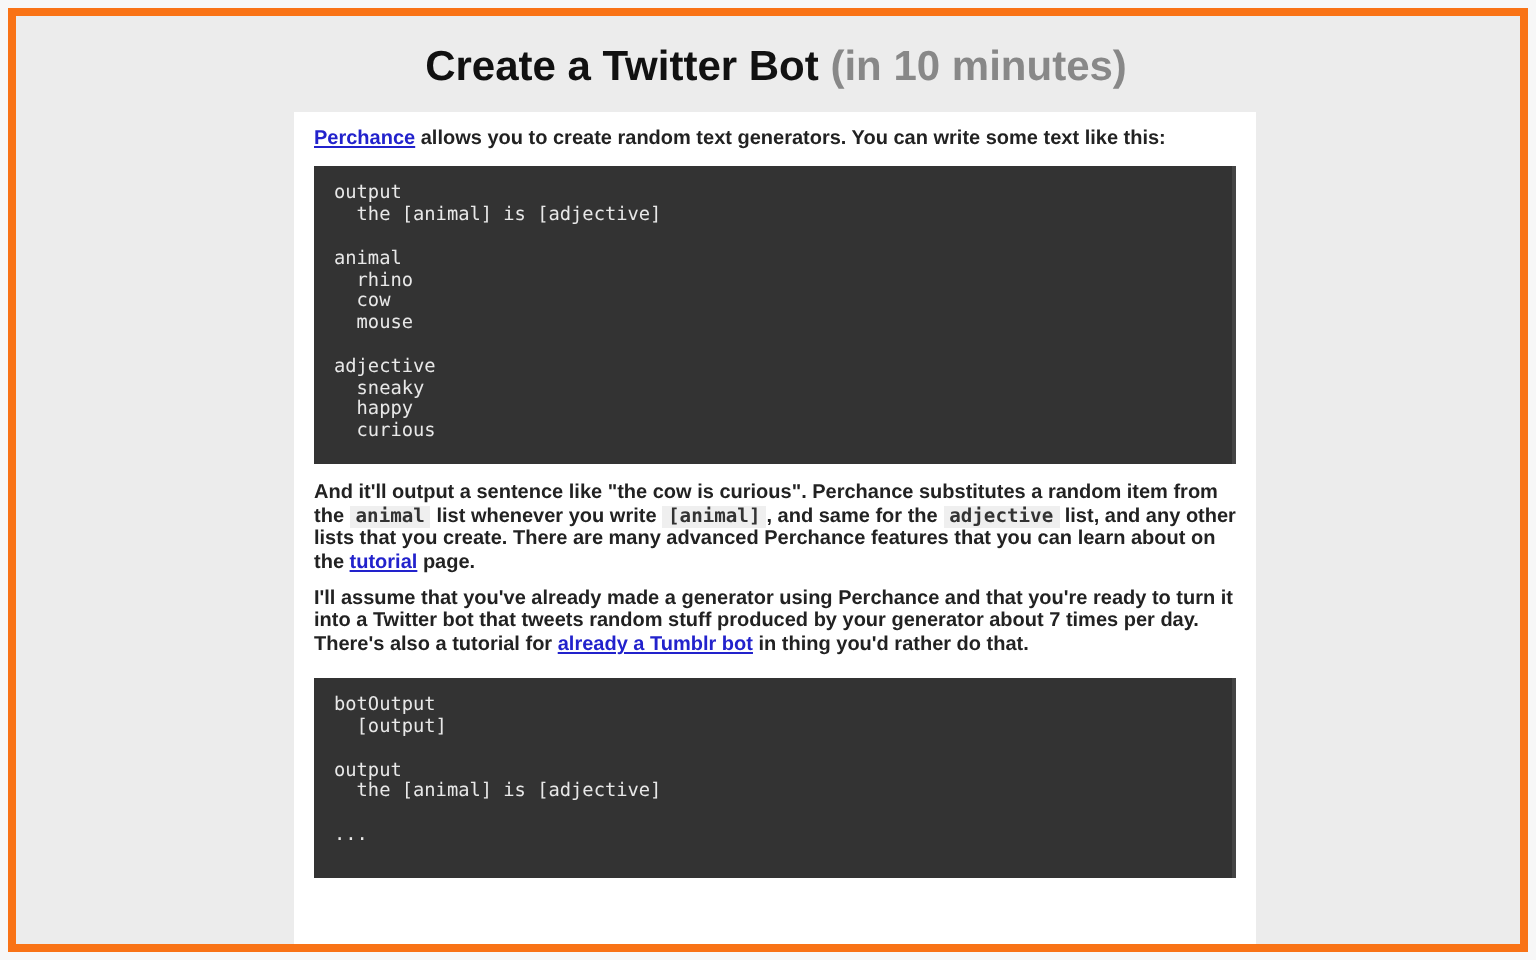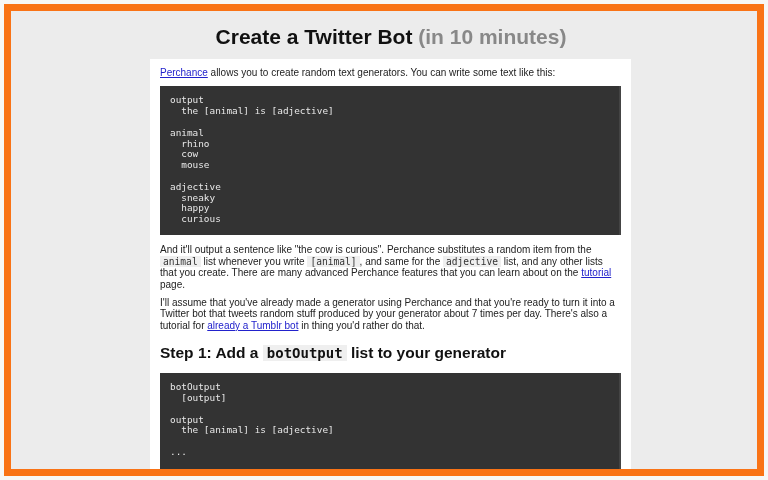--- a/index.html
+++ b/index.html
@@ -1,32 +1,32 @@
 <!DOCTYPE html>
 <html><head>
   <meta charset="utf-8">
   <style>
     * { box-sizing: border-box; margin: 0; padding: 0; }
     html, body { width: 768px; height: 480px; overflow: hidden; background: #f7f7f7; }
     body { font-family: "Liberation Sans", sans-serif; }
     .frame {
       position: absolute; left: 4px; top: 4px; width: 760px; height: 472px;
-      background: #ececec; border: 7px solid #f97316; overflow: hidden;
+      background: #ececec; border: 4px solid #f97316; overflow: hidden;
     }
     .page-title {
       position: absolute; left: 0; top: 14px; width: 760px; text-align: center;
       font-size: 21px; font-weight: bold; color: #111;
     }
     .page-title .sub { color: #888; }
     .card {
       position: absolute; left: 139px; top: 48px; width: 481px; height: 440px;
       background: #fff; padding: 8px 10px 0 10px;
       font-size: 10px; line-height: 11.4px; color: #222;
     }
-    .card p { margin-bottom: 7px; }
+    .card p { margin-bottom: 7px; font-weight: bold; }
     .card a { color: #1a0dab; color: #2222cc; text-decoration: underline; }
     .code-block {
       background: #333333; color: #e8e8e8;
       font-family: "DejaVu Sans Mono", monospace; font-size: 9.4px; line-height: 10.8px;
       padding: 9px 10px 1px 10px; margin: 8px 0 9px 0; white-space: pre;
       border-right: 2px solid #444;
     }
     .code-block.cb1 { height: 149px; }
     .code-block.cb2 { height: 100px; margin-top: 11px; }
     code.inline {
@@ -62,21 +62,20 @@
 
 adjective
   sneaky
   happy
   curious</div>
 
     <p><span>And it'll output a sentence like "the cow is curious". Perchance substitutes a random item from the </span><code class="inline">animal</code><span> list whenever you write </span><code class="inline">[animal]</code><span>, and same for the </span><code class="inline">adjective</code><span> list, and any other lists that you create. There are many advanced Perchance features that you can learn about on the </span><a href="#">tutorial</a><span> page.</span></p>
 
     <p><span>I'll assume that you've already made a generator using Perchance and that you're ready to turn it into a Twitter bot that tweets random stuff produced by your generator about 7 times per day. There's also a tutorial for </span><a href="#">already a Tumblr bot</a><span> in thing you'd rather do that.</span></p>
 
-    <h2 class="step"><span>Step 1: Add a </span><code>botOutput</code><span> list to your generator</span></h2>
 
 
     <div class="code-block cb2">botOutput
   [output]
 
 output
   the [animal] is [adjective]
 
 ...</div>
   </div>

